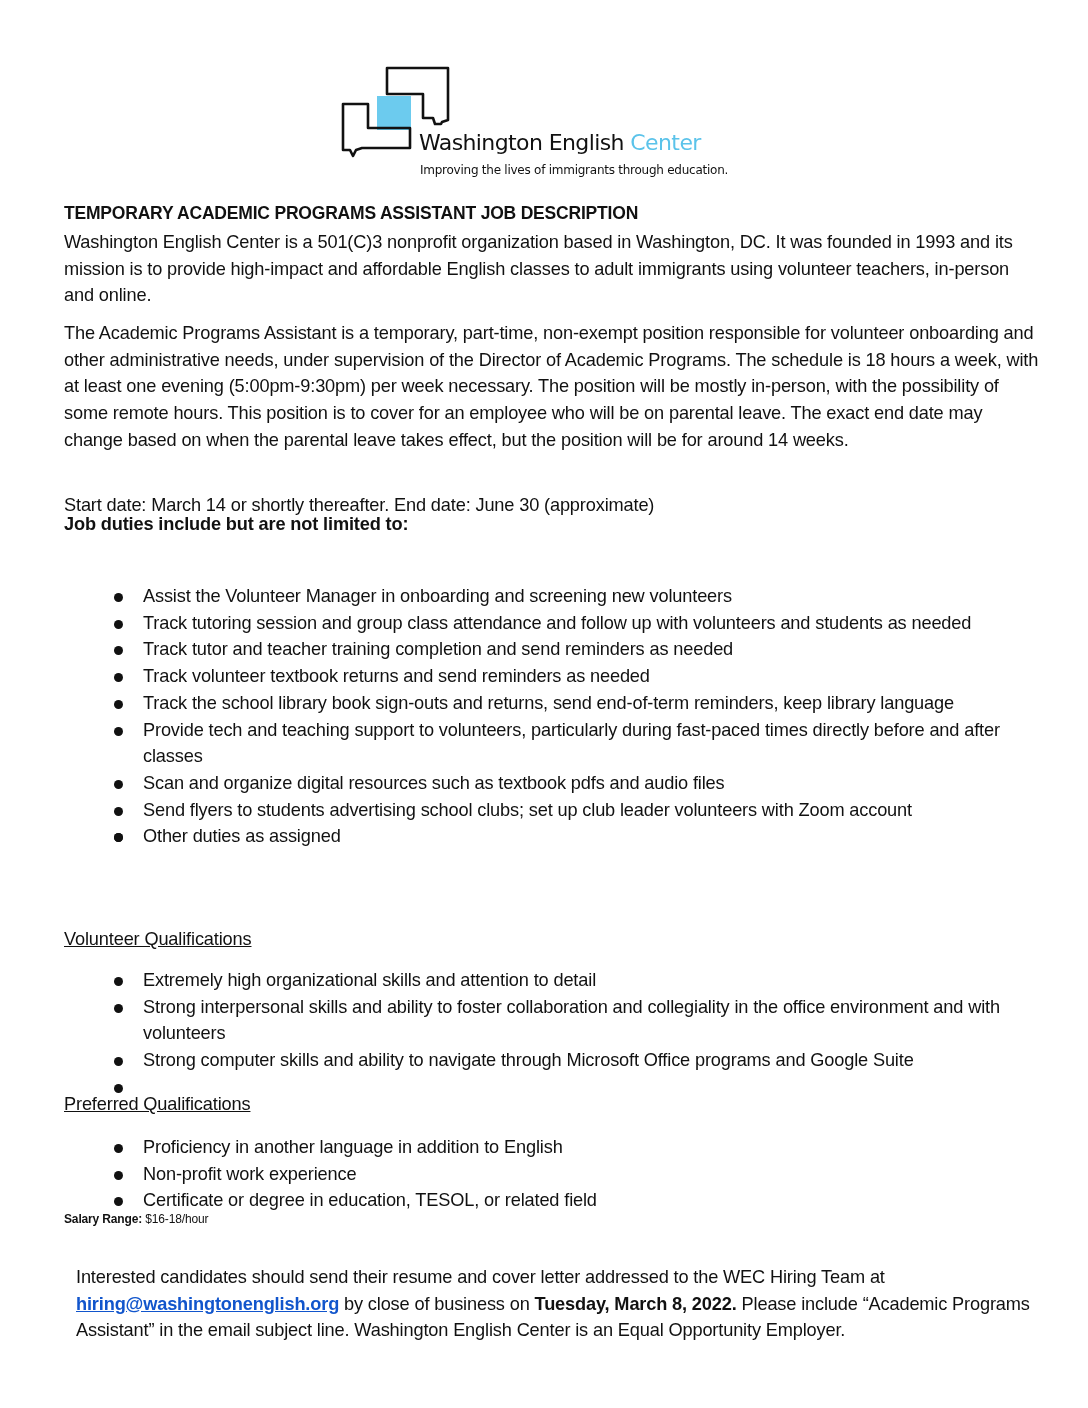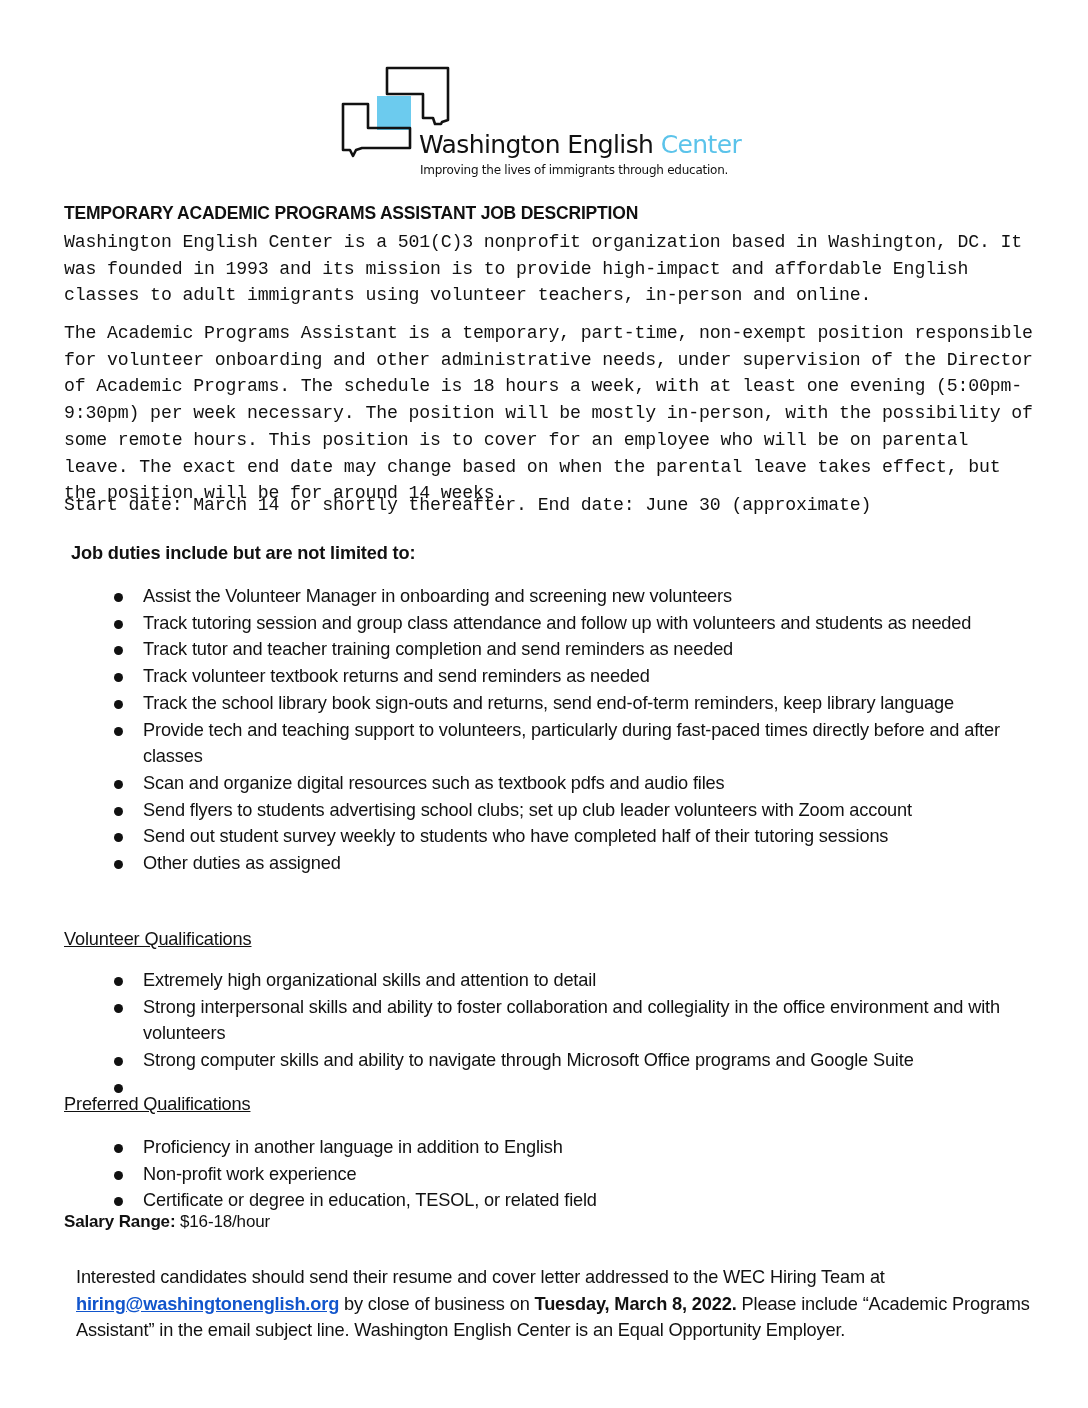--- a/index.html
+++ b/index.html
@@ -32,21 +32,21 @@
     .logo svg {
       position: absolute;
       left: 0;
       top: 0;
     }
     .logo-name {
       position: absolute;
       left: 79px;
       top: 64px;
       font-family: "DejaVu Sans", sans-serif;
-      font-size: 25px;
+      font-size: 22px;
       letter-spacing: -0.6px;
       color: #111;
       white-space: nowrap;
       text-align: center;
     }
     .logo-name .accent {
       color: #5bc3ea;
     }
     .logo-tagline {
       position: absolute;
@@ -70,21 +70,20 @@
       letter-spacing: -0.2px;
     }
     .para {
       position: absolute;
       left: 0;
       width: 975px;
       font-size: 18.2px;
       line-height: 26.7px;
       letter-spacing: -0.15px;
       margin: 0;
-      font-family: Liberation Mono, monospace;
     }
     .p1 { top: 229px; }
     .p2 { top: 320px; }
     .p3 { top: 492px; }
     .heading-bold {
       position: absolute;
       left: 0;
       font-weight: bold;
       font-size: 18.2px;
       letter-spacing: -0.15px;
@@ -117,21 +116,21 @@
       top: 10px;
       width: 9px;
       height: 9px;
       border-radius: 50%;
       background: #111;
     }
     .salary {
       position: absolute;
       left: 0;
       top: 1212px;
-      font-size: 17px;
+      font-size: 12px;
       letter-spacing: -0.15px;
     }
     .salary b { font-weight: bold; }
     .closing {
       position: absolute;
       left: 0;
       top: 1252px;
       width: 975px;
       font-size: 18.2px;
       line-height: 26.7px;
@@ -160,31 +159,31 @@
   <div class="logo-tagline">Improving the lives of immigrants through education.</div>
 </div>
 
 <div class="page">
   <div class="title">TEMPORARY ACADEMIC PROGRAMS ASSISTANT JOB DESCRIPTION</div>
 
   <p class="para p1">Washington English Center is a 501(C)3 nonprofit organization based in Washington, DC. It was founded in 1993 and its mission is to provide high-impact and affordable English classes to adult immigrants using volunteer teachers, in-person and online.</p>
   <p class="para p2">The Academic Programs Assistant is a temporary, part-time, non-exempt position responsible for volunteer onboarding and other administrative needs, under supervision of the Director of Academic Programs. The schedule is 18 hours a week, with at least one evening (5:00pm-9:30pm) per week necessary. The position will be mostly in-person, with the possibility of some remote hours. This position is to cover for an employee who will be on parental leave. The exact end date may change based on when the parental leave takes effect, but the position will be for around 14 weeks.</p>
   <p class="para p3">Start date: March 14 or shortly thereafter. End date: June 30 (approximate)</p>
 
-  <div class="heading-bold" style="top:543px;margin-left:7px;">Job duties include but are not limited to:</div>
+  <div class="heading-bold" style="top:514px;">Job duties include but are not limited to:</div>
   <ul class="list" id="duties-list" style="top:568px;">
       <li><span class="bullet"></span><span>Assist the Volunteer Manager in onboarding and screening new volunteers</span></li>
       <li><span class="bullet"></span><span>Track tutoring session and group class attendance and follow up with volunteers and students as needed</span></li>
       <li><span class="bullet"></span><span>Track tutor and teacher training completion and send reminders as needed</span></li>
       <li><span class="bullet"></span><span>Track volunteer textbook returns and send reminders as needed</span></li>
       <li><span class="bullet"></span><span>Track the school library book sign-outs and returns, send end-of-term reminders, keep library language</span></li>
       <li><span class="bullet"></span><span>Provide tech and teaching support to volunteers, particularly during fast-paced times directly before and after classes</span></li>
       <li><span class="bullet"></span><span>Scan and organize digital resources such as textbook pdfs and audio files</span></li>
       <li><span class="bullet"></span><span>Send flyers to students advertising school clubs; set up club leader volunteers with Zoom account</span></li>
-      <li><span class="bullet"></span><span>Send out student survey weekly to students who have completed half of their tutoring sessions</span></li>
+      <li><span class="bullet"></span></li>
       <li><span class="bullet"></span><span>Other duties as assigned</span></li>
     </ul>
 
   <div class="heading-under" style="top:929px;">Volunteer Qualifications</div>
   <ul class="list" id="required-list" style="top:952px;">
       <li><span class="bullet"></span><span>Extremely high organizational skills and attention to detail</span></li>
       <li><span class="bullet"></span><span>Strong interpersonal skills and ability to foster collaboration and collegiality in the office environment and with volunteers</span></li>
       <li><span class="bullet"></span><span>Strong computer skills and ability to navigate through Microsoft Office programs and Google Suite</span></li>
       <li><span class="bullet"></span></li>
     </ul>

